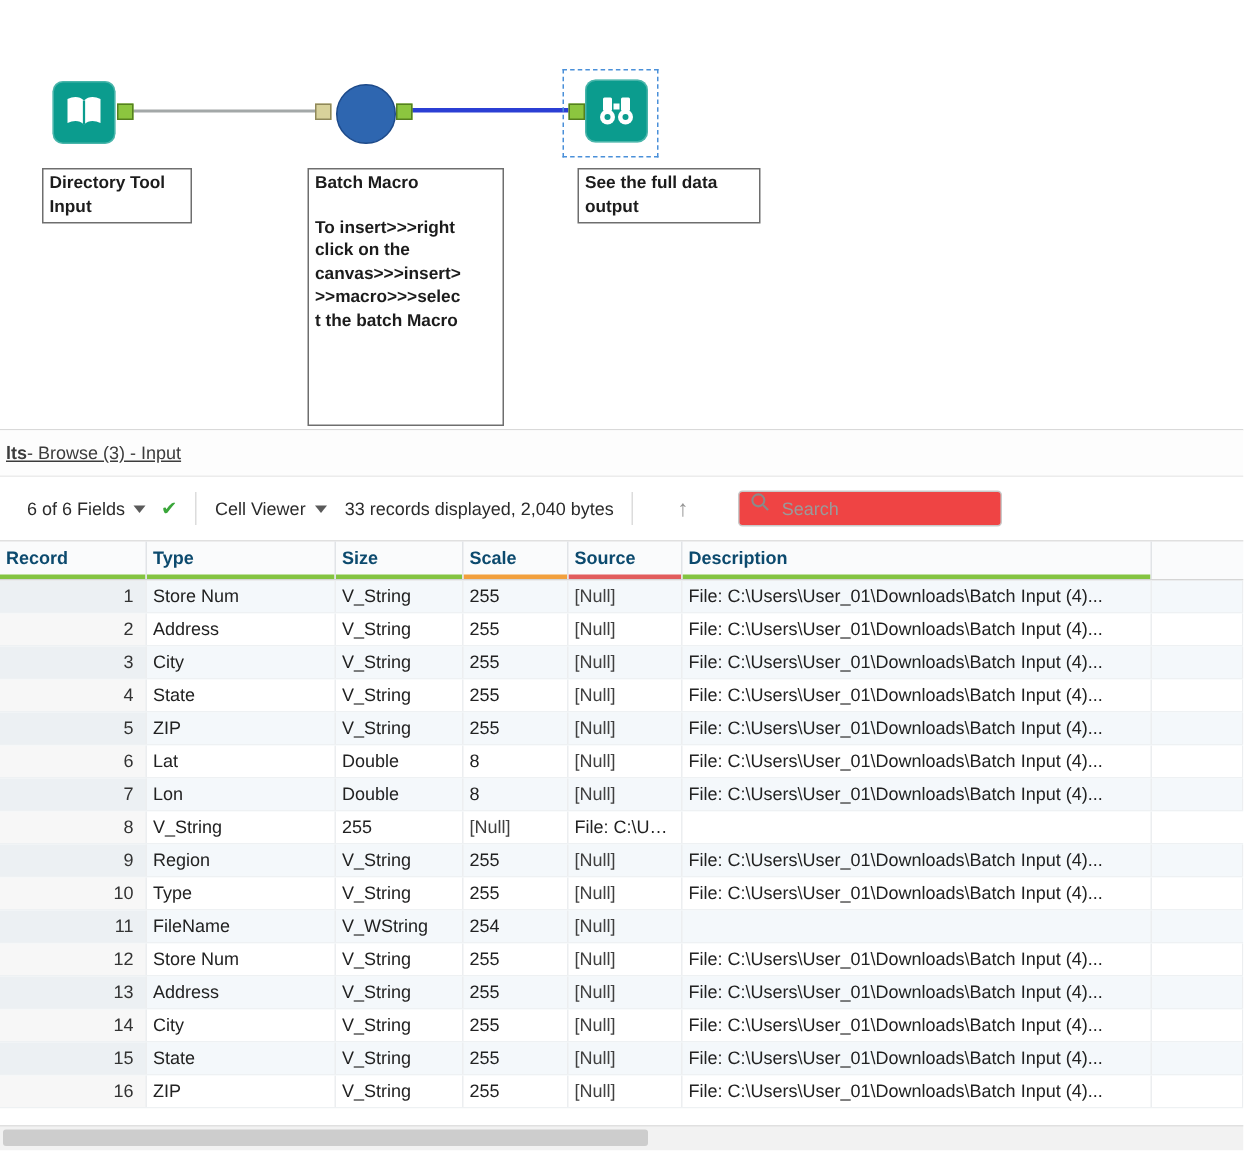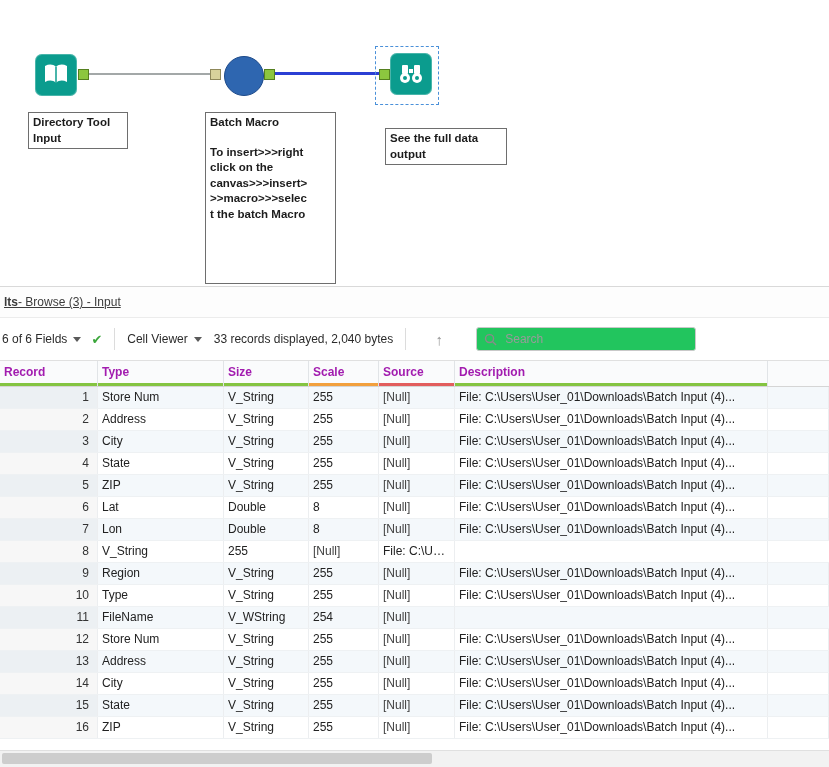--- a/index.html
+++ b/index.html
@@ -24,47 +24,47 @@
   .anchor{position:absolute;width:9px;height:9px;background:#8cc63f;border:1px solid #55801f;box-sizing:content-box;}
   .anchor.in-macro{left:210px;top:69px;background:#d8d29b;border-color:#8f885a;}
   .anchor.out-dir{left:78px;top:69px;}
   .anchor.out-macro{left:264px;top:69px;}
   .anchor.in-browse{left:379px;top:69px;}
   .selection-box{position:absolute;left:375px;top:46px;width:62px;height:57px;border:1px dashed #4a90d9;}
   .note{position:absolute;border:1px solid #6e6e6e;background:#ffffff;padding:2px 4px;
     font-weight:bold;font-size:11.5px;line-height:1.35;color:#1c1c1c;box-sizing:border-box;}
   .note.dir-note{left:28px;top:112px;width:100px;min-height:36px;}
   .note.macro-note{left:205px;top:112px;width:131px;height:172px;}
-  .note.browse-note{left:385px;top:128px;width:122px;min-height:36px;}
+  .note.browse-note{left:385px;top:112px;width:122px;min-height:36px;}
   .note .annotation{margin-top:14px;}
 
   
   .results{position:relative;height:480px;background:#ffffff;}
   .results-title{height:30px;display:flex;align-items:center;padding-left:4px;
     border-bottom:1px solid #ececec;background:#fdfdfd;color:#3c3c3c;text-decoration:underline;}
   .results-title .bold{font-weight:bold;}
-  .toolbar{height:42px;display:flex;align-items:center;padding-left:2px;background:#ffffff;color:#2b2b2b;}
+  .toolbar{height:42px;display:flex;align-items:center;padding-left:18px;background:#ffffff;color:#2b2b2b;}
   .dd{display:flex;align-items:center;gap:6px;cursor:default;}
   .caret{width:0;height:0;border-left:4px solid transparent;border-right:4px solid transparent;
     border-top:5px solid #5a5a5a;display:inline-block;}
   .check{margin-left:10px;}
   .check::before{content:"\2714";color:#3aa63a;font-size:13px;}
   .sep{width:1px;height:22px;background:#dcdcdc;margin:0 12px;}
   .records-info{margin-left:12px;white-space:nowrap;}
   .up-arrow{margin:0 10px;width:22px;height:22px;display:flex;align-items:center;justify-content:center;}
   .up-arrow::before{content:"\2191";color:#969696;font-size:15px;}
-  .searchbox{margin-left:16px;width:220px;height:24px;border:1px solid #c9c9c9;border-radius:3px;
-    display:flex;align-items:center;padding:0 7px;gap:6px;box-sizing:border-box;background:#22c55e;}
+  .searchbox{margin-left:16px;width:176px;height:24px;border:1px solid #c9c9c9;border-radius:3px;
+    display:flex;padding:0 7px;gap:6px;box-sizing:border-box;background:#ef4444;}
   .searchbox input{border:none;outline:none;flex:1;font-family:inherit;font-size:12px;color:#333;min-width:0;background:transparent;}
   .searchbox input::placeholder{color:#9a9a9a;}
 
   
   .grid-header{display:grid;grid-template-columns:var(--cols);border-top:1px solid #e0e0e0;
     border-bottom:1px solid #d5d5d5;background:#fafbfc;height:27px;box-sizing:border-box;}
-  .h-cell{position:relative;padding:4px 4px 0 4px;font-weight:bold;color:#a21caf;
+  .h-cell{position:relative;padding:4px 4px 0 4px;font-weight:bold;color:#0c4a6e;
     border-right:1px solid #e1e4e7;overflow:hidden;white-space:nowrap;box-sizing:border-box;}
   .h-cell .qbar{position:absolute;left:0;right:0;bottom:0;height:3px;}
   .grid-body{height:352px;overflow:hidden;}
   .row{display:grid;grid-template-columns:var(--cols);height:22px;box-sizing:border-box;
     border-bottom:1px solid #eef1f3;line-height:21px;background:#ffffff;}
   .row.alt{background:#f4f8fb;}
   .cell{padding:0 4px;border-right:1px solid #eceef0;overflow:hidden;white-space:nowrap;
     text-overflow:ellipsis;box-sizing:border-box;color:#222;}
   .cell.record{text-align:right;padding-right:8px;background:rgba(0,0,0,0.03);color:#333;}
   .cell[data-field="scale"]{color:#404040;}

